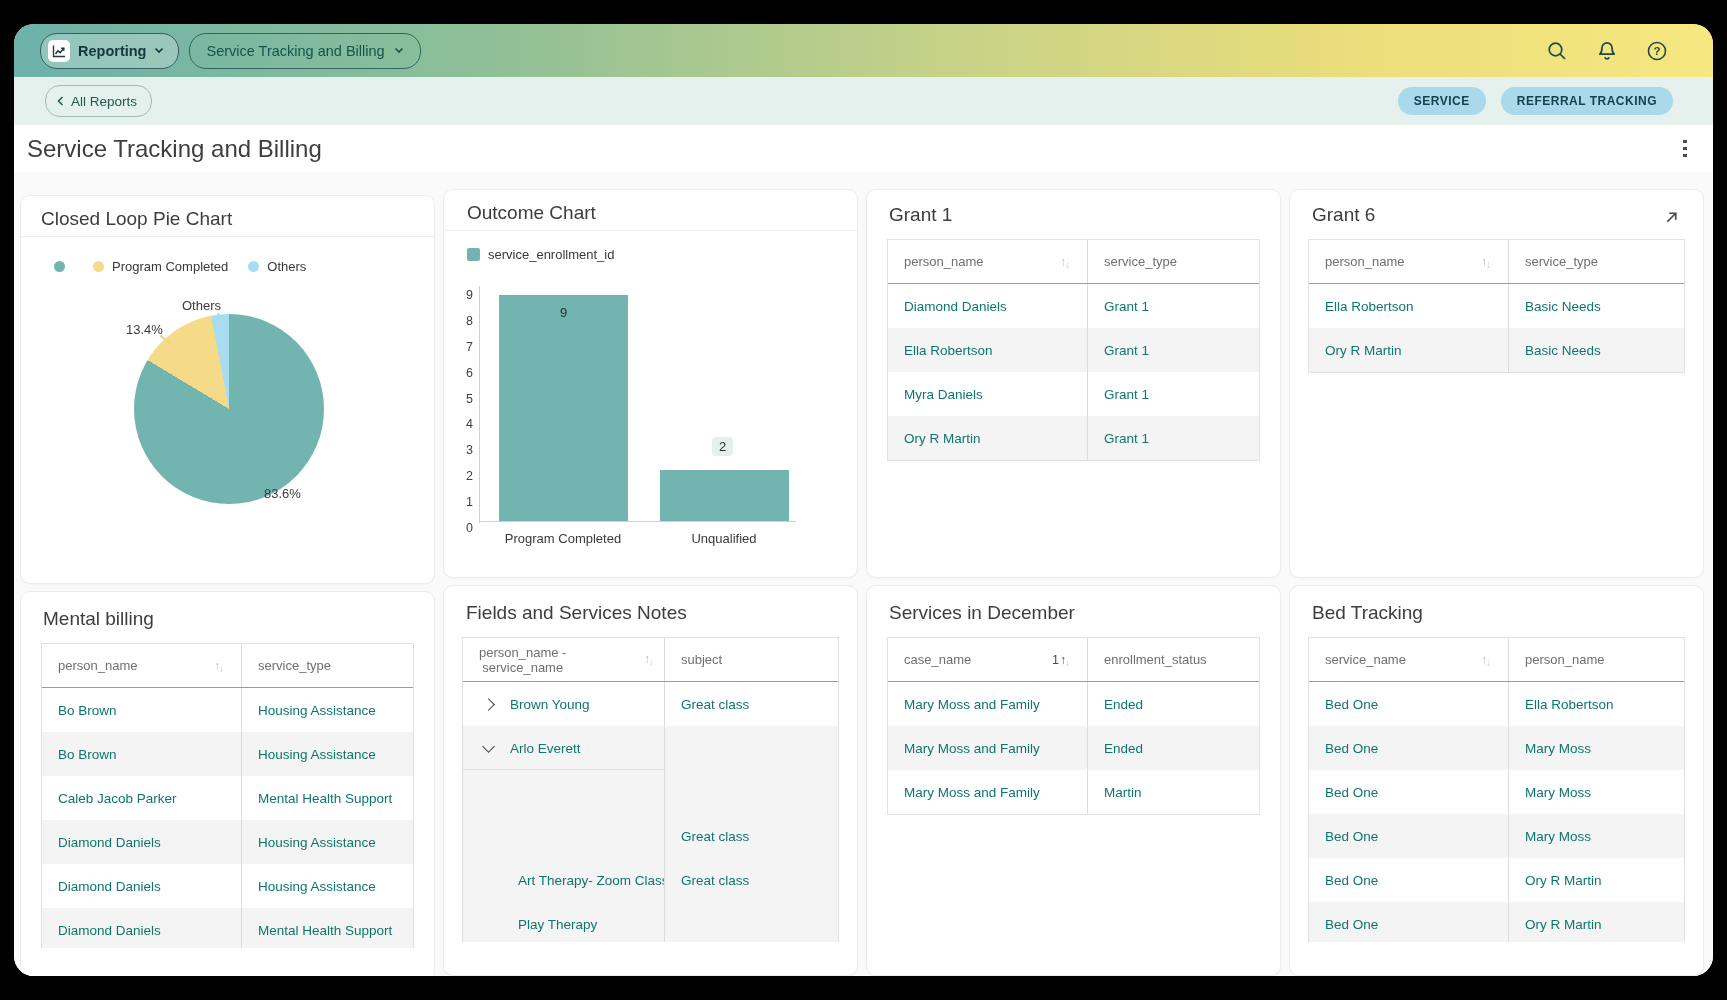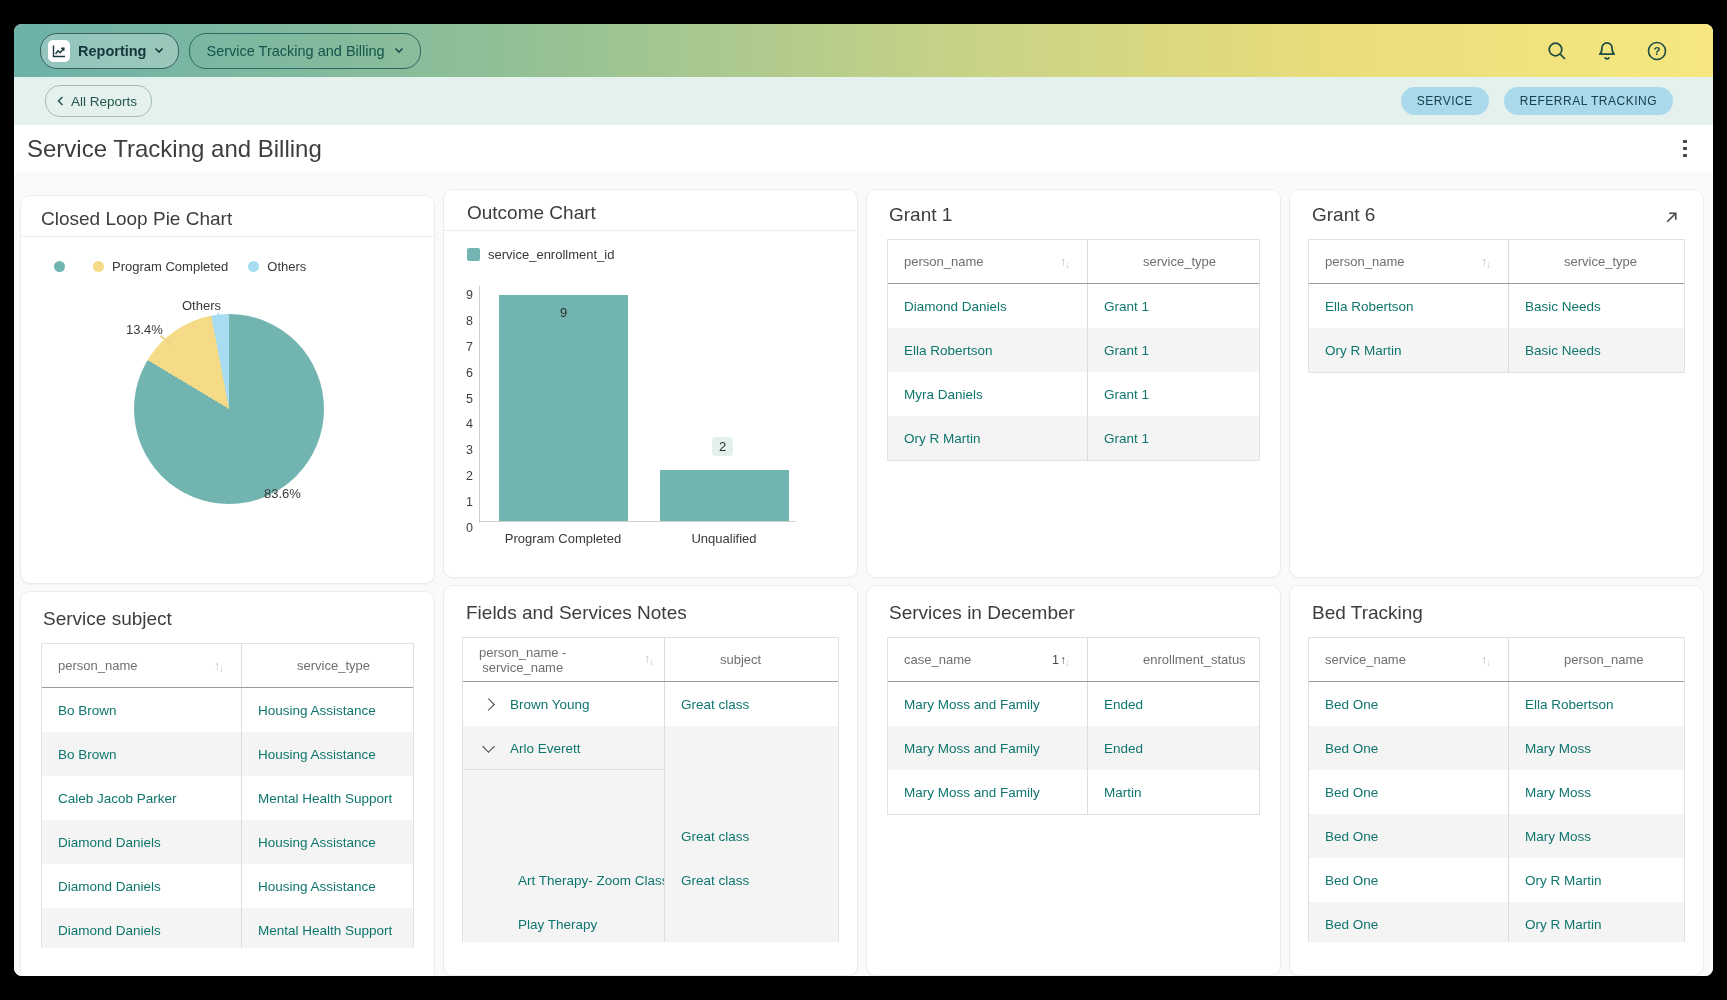--- a/index.html
+++ b/index.html
@@ -1,37 +1,37 @@
 <!DOCTYPE html>
 <html><head>
 <meta charset="utf-8">
 <style>
   html,body{margin:0;padding:0;background:#000;}
   body{width:1727px;height:1000px;overflow:hidden;font-family:"Liberation Sans","DejaVu Sans",sans-serif;}
   .stage{position:relative;width:1727px;height:1000px;background:#000;}
-  .window{position:absolute;left:14px;top:24px;width:1699px;height:952px;border-radius:8px;overflow:hidden;background:#fafafa;}
+  .window{position:absolute;left:14px;top:24px;width:1699px;height:952px;border-radius:20px;overflow:hidden;background:#fafafa;}
 
   
   .topbar{height:53px;display:flex;align-items:center;padding:0 44px 0 26px;box-sizing:border-box;
     background:linear-gradient(90deg,#6db1a9 0%,#8fbf97 28%,#c6d287 55%,#eadd7b 78%,#f6e780 100%);}
   .crumb-btn{display:flex;align-items:center;gap:8px;height:34px;padding:0 14px 0 7px;border-radius:17px;
     background:rgba(255,255,255,.25);border:1.5px solid #355f60;color:#16363d;font-size:14.5px;font-weight:600;cursor:pointer;}
   .icon-box{width:22px;height:22px;background:#fff;border-radius:5px;display:flex;align-items:center;justify-content:center;}
   .crumb-pill{display:flex;align-items:center;gap:9px;height:34px;padding:0 16px;border-radius:17px;margin-left:10px;
     border:1.5px solid #2a6a60;color:#14544b;font-size:14.5px;font-weight:500;background:transparent;cursor:pointer;}
   .top-icons{margin-left:auto;display:flex;align-items:center;gap:26px;}
   .tbicon{width:24px;height:24px;display:flex;align-items:center;justify-content:center;cursor:pointer;}
 
   
   .subbar{height:48px;background:#e4f1ec;display:flex;align-items:center;padding:0 40px 0 31px;box-sizing:border-box;}
   .back-pill{display:flex;align-items:center;gap:7px;height:30px;padding:0 14px 0 11px;border-radius:15px;
     border:1px solid #9fbdb6;color:#23564e;font-size:13.5px;background:transparent;cursor:pointer;}
   .chips{margin-left:auto;display:flex;gap:15px;}
   .chip{height:28px;display:flex;align-items:center;padding:0 16px;border-radius:14px;background:#a9d9ea;
-    color:#16414e;font-size:12px;font-weight:400;letter-spacing:.5px;cursor:pointer;}
+    color:#16414e;font-size:12px;font-weight:700;letter-spacing:.5px;cursor:pointer;}
 
   
   .titlebar{height:47px;background:#fff;display:flex;align-items:center;padding:0 14px 0 13px;box-sizing:border-box;}
   .page-title{font-size:24px;color:#3e3e3e;}
   .kebab{margin-left:auto;width:28px;height:28px;display:flex;flex-direction:column;align-items:center;justify-content:center;gap:3.5px;cursor:pointer;}
   .kebab i{width:3.5px;height:3.5px;background:#4c4c4c;display:block;}
 
   
   .dashboard{position:relative;height:804px;background:#fafafa;}
   .card{position:absolute;width:415px;background:#fff;border:1px solid #ececec;border-radius:10px;
@@ -61,21 +61,21 @@
   .vaxis{position:absolute;width:1px;background:#cfcfcf;}
   .haxis{position:absolute;height:1px;background:#cfcfcf;}
   .bar{position:absolute;background:#72b5b0;}
   .bar-val{position:absolute;font-size:13px;color:#2f2f2f;text-align:center;}
   .val-chip{background:#e2f1ee;border-radius:4px;padding:2px 7px;}
   .xlabel{position:absolute;font-size:13px;color:#3a3a3a;text-align:center;}
 
   
   .dtable{border:1px solid #e1e1e1;background:#fff;margin:13px 20px 0;}
   .table-clip{max-height:318px;overflow:hidden;}
-  .thead{display:flex;height:44px;border-bottom:1.5px solid #9b9b9b;background:#fff;box-sizing:border-box;gap:39px;}
+  .thead{display:flex;height:44px;border-bottom:1.5px solid #9b9b9b;background:#fff;box-sizing:border-box;}
   .th{display:flex;align-items:center;padding:0 16px;font-size:13px;color:#6f6f6f;box-sizing:border-box;}
   .th.c1{justify-content:space-between;}
   .c1{width:200px;flex:none;border-right:1px solid #dcdcdc;}
   .c2{flex:1;}
   .trow{display:flex;height:44px;background:#fff;}
   .trow.alt{background:#f4f4f4;}
   .td{display:flex;align-items:center;padding:0 16px;font-size:13.5px;color:#0f766e;box-sizing:border-box;overflow:hidden;white-space:nowrap;}
   .sort{display:inline-flex;align-items:flex-start;}
   .sort i{font-style:normal;font-size:12px;color:#b9b9b9;line-height:14px;}
   .sort i.d{font-size:10px;color:#c9c9c9;position:relative;top:3px;left:-1px;}
@@ -281,21 +281,21 @@
               <div class="td c2">Basic Needs</div>
             </div>
             <div class="trow alt">
               <div class="td c1">Ory R Martin</div>
               <div class="td c2">Basic Needs</div>
             </div>
           </div>
     </div>
 
     <div class="card row2 cx1">
-      <div class="card-title flow-title">Service subject</div>
+      <div class="card-title flow-title">Mental billing</div>
       <div class="table-clip">
             <div class="dtable" style="border-bottom:none;">
               <div class="thead">
                 <div class="th c1">
                   <span>person_name</span>
                   <span class="sort">
                     <i class="u">↑</i>
                     <i class="d">↓</i>
                   </span>
                 </div>

